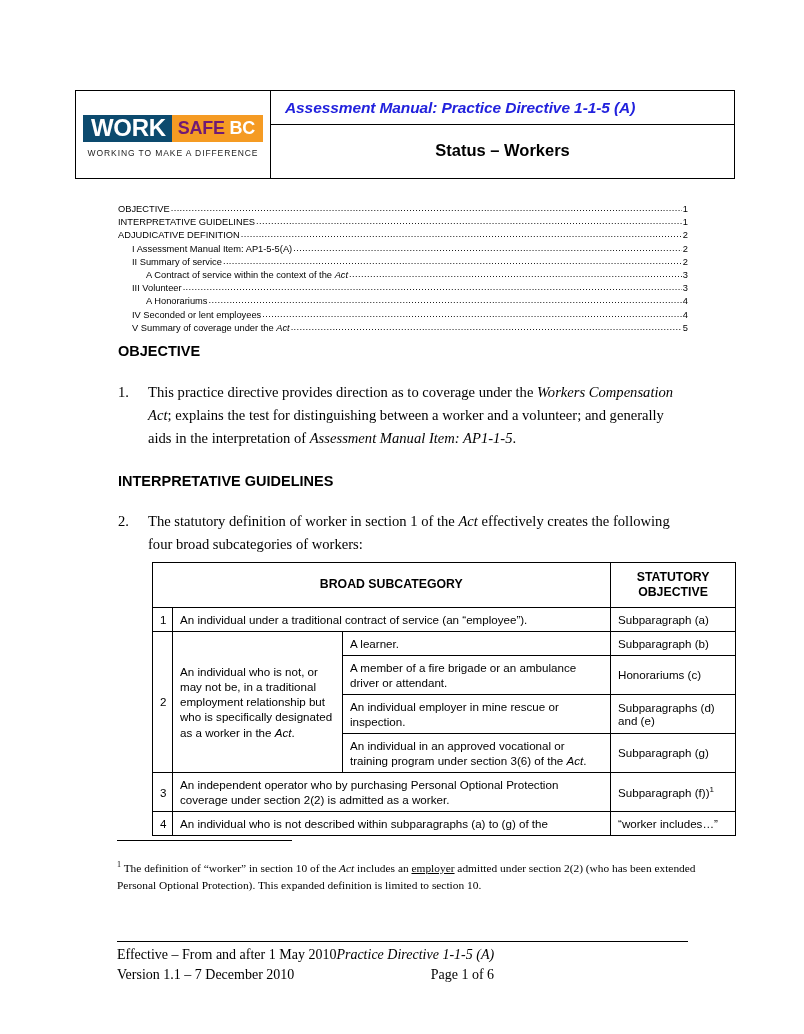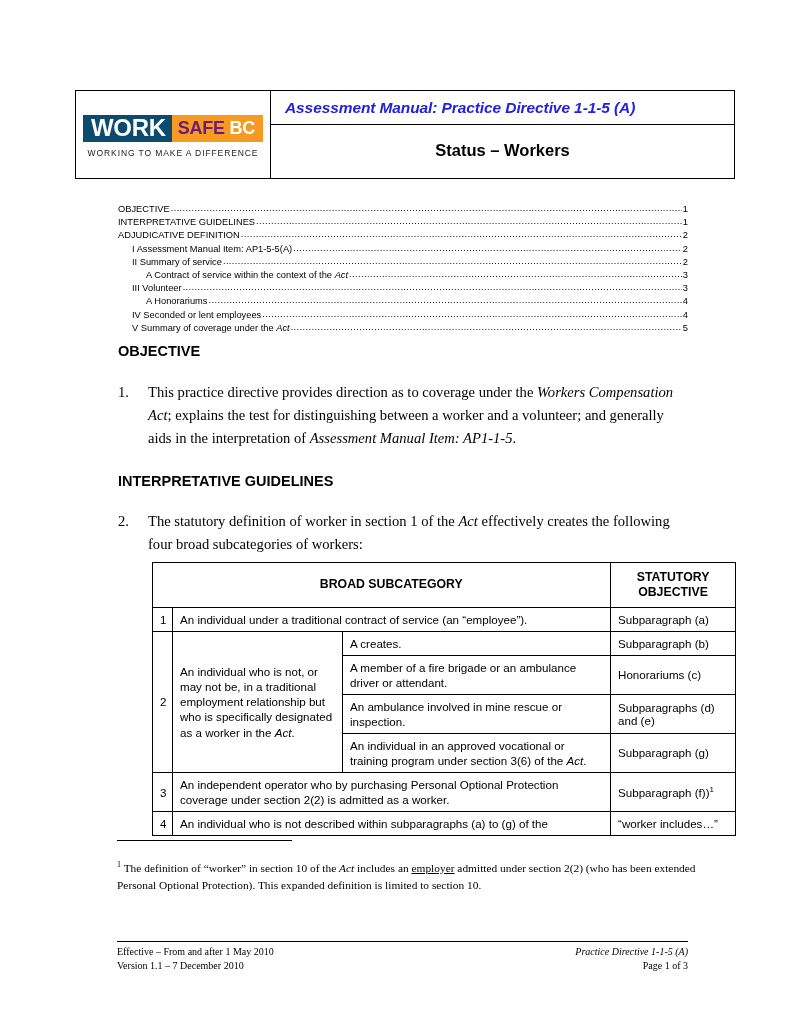--- a/index.html
+++ b/index.html
@@ -250,23 +250,23 @@
     top: 941px;
     width: 571px;
     border-top: 1px solid #000;
   }
   .footer {
     position: absolute;
     left: 117px;
     top: 945px;
     width: 571px;
     display: flex;
-    justify-content: space-between;
+    justify-content: flex-start;
     font-family: "Liberation Serif", serif;
-    font-size: 10px;
+    font-size: 14px;
     line-height: 1.42;
     color: #000;
   }
   .footer-left { text-align: left; }
   .footer-right { text-align: right; }
   .footer-right .fi { font-style: italic; }
 </style>
 </head>
 <body>
 
@@ -383,29 +383,29 @@
     </thead>
     <tbody id="subcat-body">
         <tr>
           <td class="cell-num">1</td>
           <td colspan="2" class="cell-tall">An individual under a traditional contract of service (an “employee”).</td>
           <td>Subparagraph (a)</td>
         </tr>
         <tr>
           <td class="cell-num" rowspan="4">2</td>
           <td class="cell-merged" rowspan="4">An individual who is not, or may not be, in a traditional employment relationship but who is specifically designated as a worker in the <i>Act</i>.</td>
-          <td class="cell-tall">A creates.</td>
+          <td class="cell-tall">A learner.</td>
           <td>Subparagraph (b)</td>
         </tr>
         <tr>
           <td class="cell-tall">A member of a fire brigade or an ambulance driver or attendant.</td>
           <td>Honorariums (c)</td>
         </tr>
         <tr>
-          <td class="cell-tall">An ambulance involved in mine rescue or inspection.</td>
+          <td class="cell-tall">An individual employer in mine rescue or inspection.</td>
           <td>Subparagraphs (d) and (e)</td>
         </tr>
         <tr>
           <td class="cell-tall">An individual in an approved vocational or training program under section 3(6) of the <i>Act</i>.</td>
           <td>Subparagraph (g)</td>
         </tr>
         <tr>
           <td class="cell-num">3</td>
           <td colspan="2" class="cell-tall">An independent operator who by purchasing Personal Optional Protection coverage under section 2(2) is admitted as a worker.</td>
           <td>Subparagraph (f))<sup>1</sup></td>
@@ -422,17 +422,17 @@
   <div class="footnote" id="footnote-text"><sup>1</sup> The definition of “worker” in section 10 of the <i>Act</i> includes an <u>employer</u> admitted under section 2(2) (who has been extended Personal Optional Protection).  This expanded definition is limited to section 10.</div>
 
   <div class="footer-rule"></div>
   <div class="footer">
     <div class="footer-left">
       <div>Effective – From and after 1 May 2010</div>
       <div>Version 1.1 – 7 December 2010</div>
     </div>
     <div class="footer-right">
       <div class="fi">Practice Directive 1-1-5 (A)</div>
-      <div>Page 1 of 3</div>
+      <div>Page 1 of 6</div>
     </div>
   </div>
 
 </div>
 
 </body></html>

